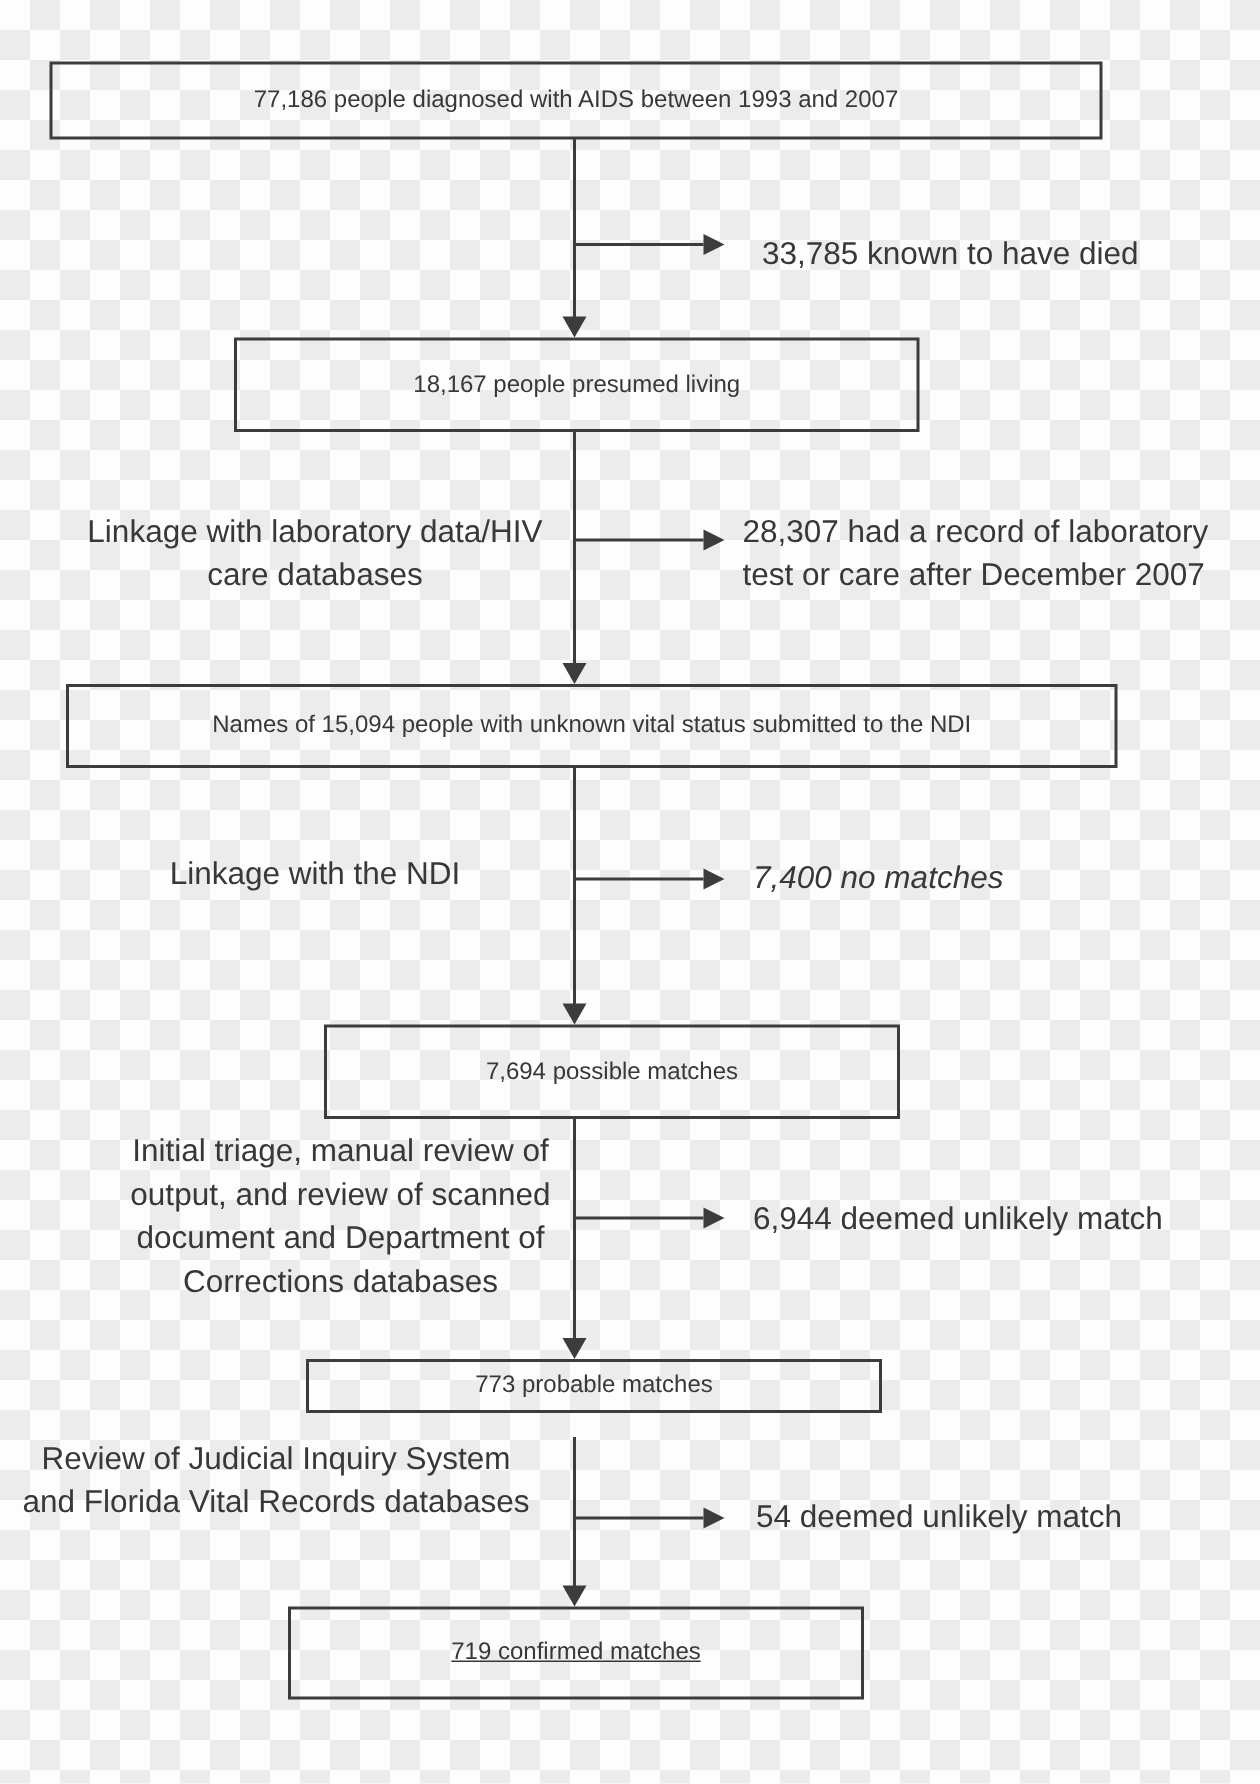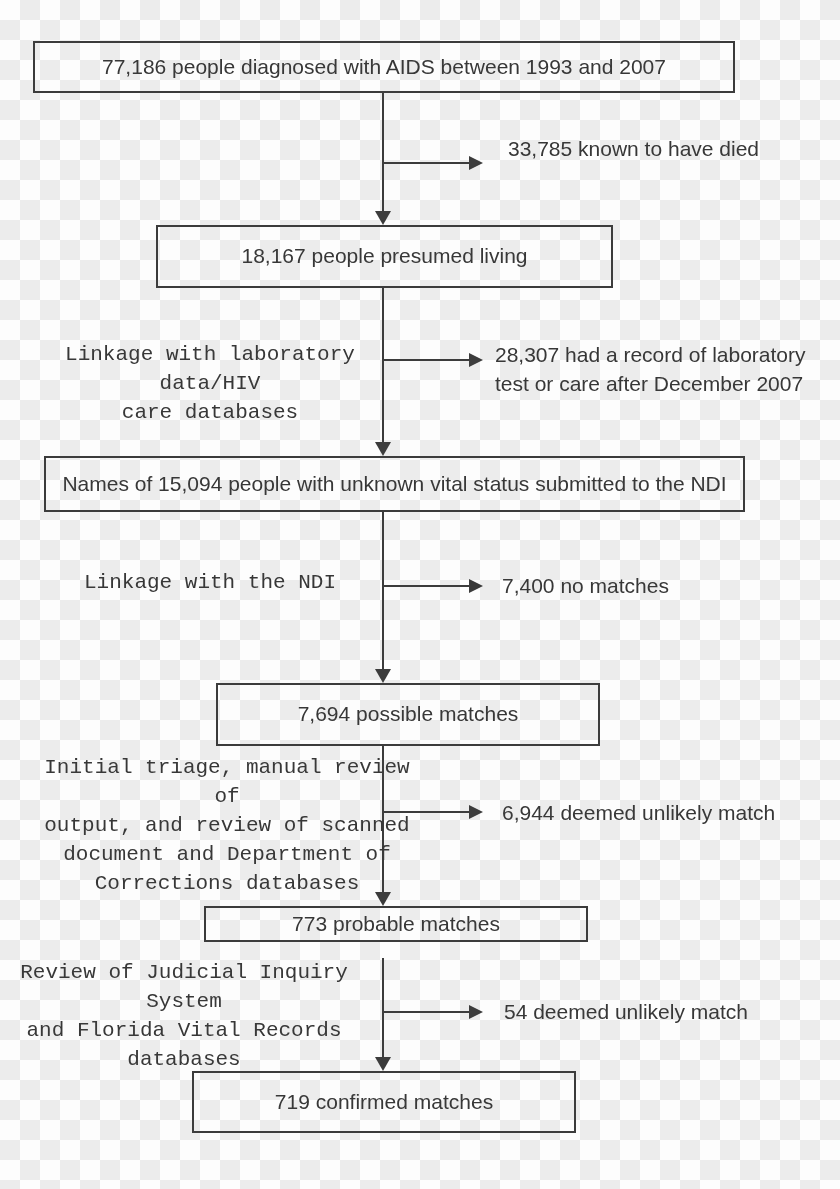--- a/index.html
+++ b/index.html
@@ -22,21 +22,21 @@
     background-size: 40px 40px;
   }
   .node {
     position: absolute;
     box-sizing: border-box;
     border: 2.5px solid #3c3c3c;
     display: flex;
     align-items: center;
     justify-content: center;
     text-align: center;
-    font-size: 21px;
+    font-size: 16px;
     color: #383838;
     line-height: 1.25;
     background: transparent;
   }
   .vline {
     position: absolute;
     width: 2.5px;
     background: #3c3c3c;
   }
   .hline {
@@ -68,21 +68,20 @@
     white-space: pre-line;
   }
   .proc {
     position: absolute;
     width: 400px;
     font-size: 21px;
     color: #383838;
     line-height: 29px;
     text-align: center;
     white-space: pre-line;
-    font-family: Liberation Mono, monospace;
   }
 </style>
 </head>
 <body>
 
 <div class="stage">
 
   <div class="node" style="left:33px; top:41px; width:702px; height:52px;">
     <span>77,186 people diagnosed with AIDS between 1993 and 2007</span>
   </div>
@@ -96,21 +95,21 @@
   </div>
 
   <div class="node" style="left:188px; top:683px; width:384px; height:63px;margin-left:28px;">
     <span>7,694 possible matches</span>
   </div>
 
   <div class="node" style="left:204px; top:906px; width:384px; height:36px;">
     <span>773 probable matches</span>
   </div>
 
-  <div class="node" style="left:192px; top:1071px; width:384px; height:62px;">
+  <div class="node" style="left:192px; top:1071px; width:384px; height:62px;text-decoration:underline;">
     <span>719 confirmed matches</span>
   </div>
 
   <div class="vline" style="left:381.5px; top:92px; height:120px;"></div>
   <div class="head-down" style="left:375px; top:211px;"></div>
 
   <div class="vline" style="left:381.5px; top:288px; height:155px;"></div>
   <div class="head-down" style="left:375px; top:442px;"></div>
 
   <div class="vline" style="left:381.5px; top:512px; height:158px;"></div>
@@ -130,26 +129,26 @@
 
   <div class="hline" style="left:383px; top:584.75px; width:86px;"></div>
   <div class="head-right" style="left:469px; top:579px;"></div>
 
   <div class="hline" style="left:383px; top:810.75px; width:86px;"></div>
   <div class="head-right" style="left:469px; top:805px;"></div>
 
   <div class="hline" style="left:383px; top:1010.75px; width:86px;"></div>
   <div class="head-right" style="left:469px; top:1005px;"></div>
 
-  <div class="note" style="left:508px; top:134px;text-align:center;">33,785 known to have died</div>
+  <div class="note" style="left:508px; top:155px;text-align:center;">33,785 known to have died</div>
 
   <div class="note" style="left:495px; top:340px;">28,307 had a record of laboratory
 test or care after December 2007</div>
 
-  <div class="note" style="left:502px; top:571px;">7,400 no matches</div>
+  <div class="note" style="left:502px; top:571px;font-style:italic;">7,400 no matches</div>
 
   <div class="note" style="left:502px; top:798px;">6,944 deemed unlikely match</div>
 
   <div class="note" style="left:504px; top:997px;">54 deemed unlikely match</div>
 
   <div class="proc" style="left:10px; top:340px;">Linkage with laboratory data/HIV
 care databases</div>
 
   <div class="proc" style="left:27px; top:753px;">Initial triage, manual review of
 output, and review of scanned

